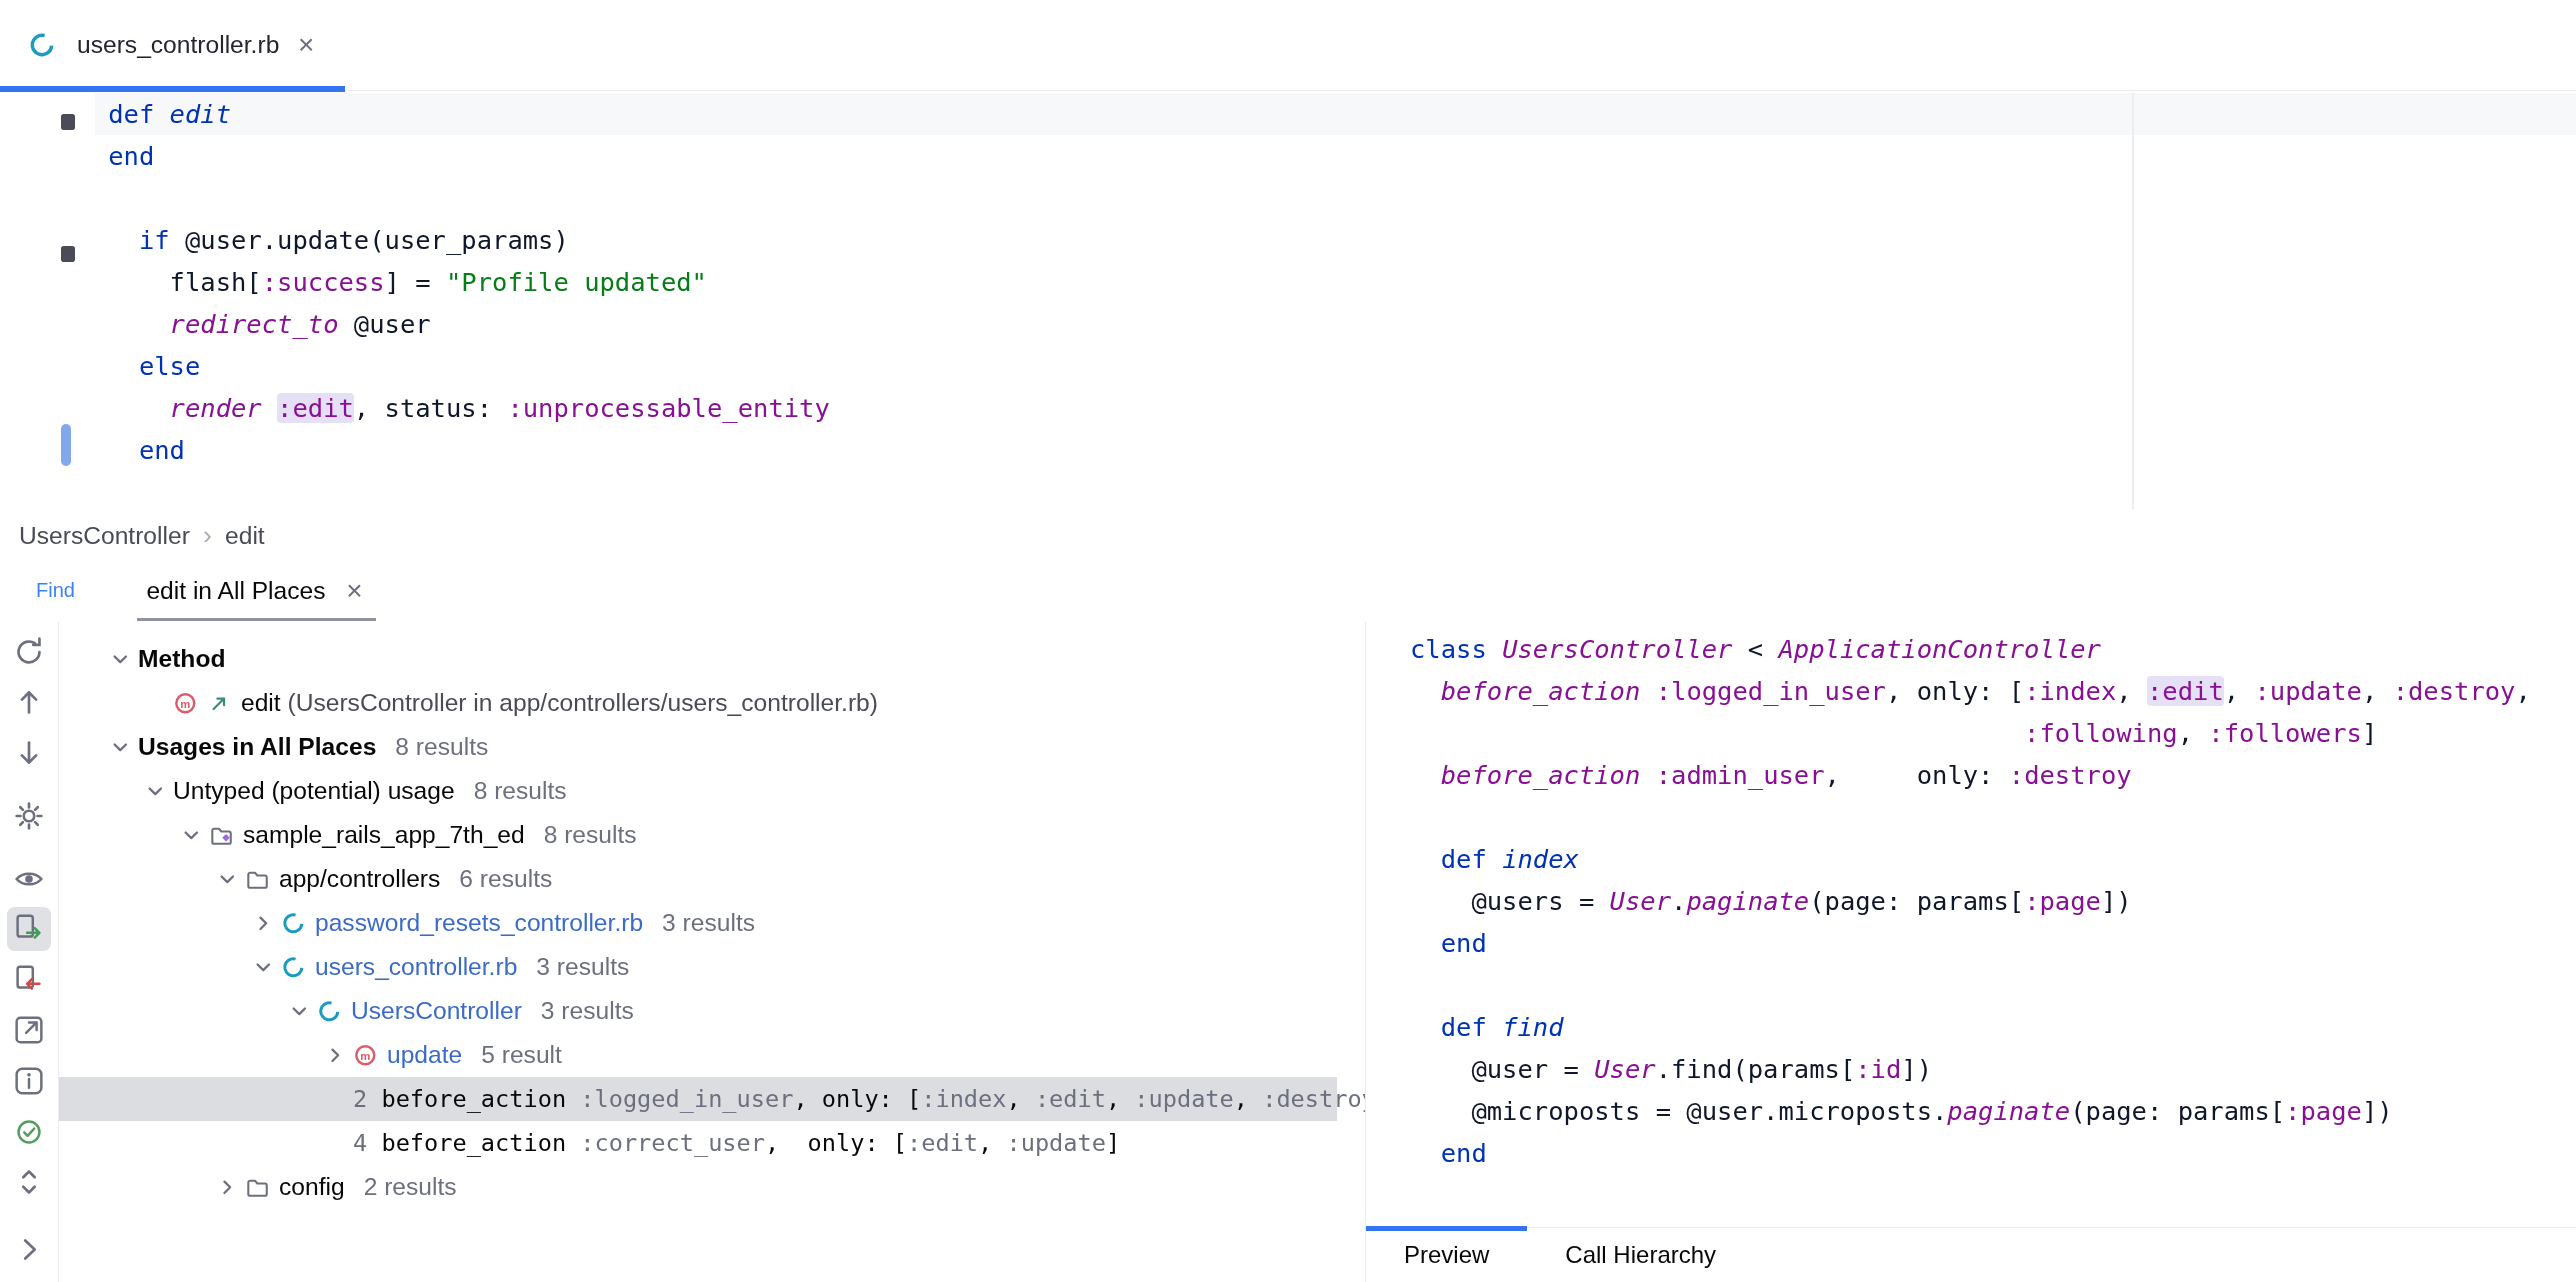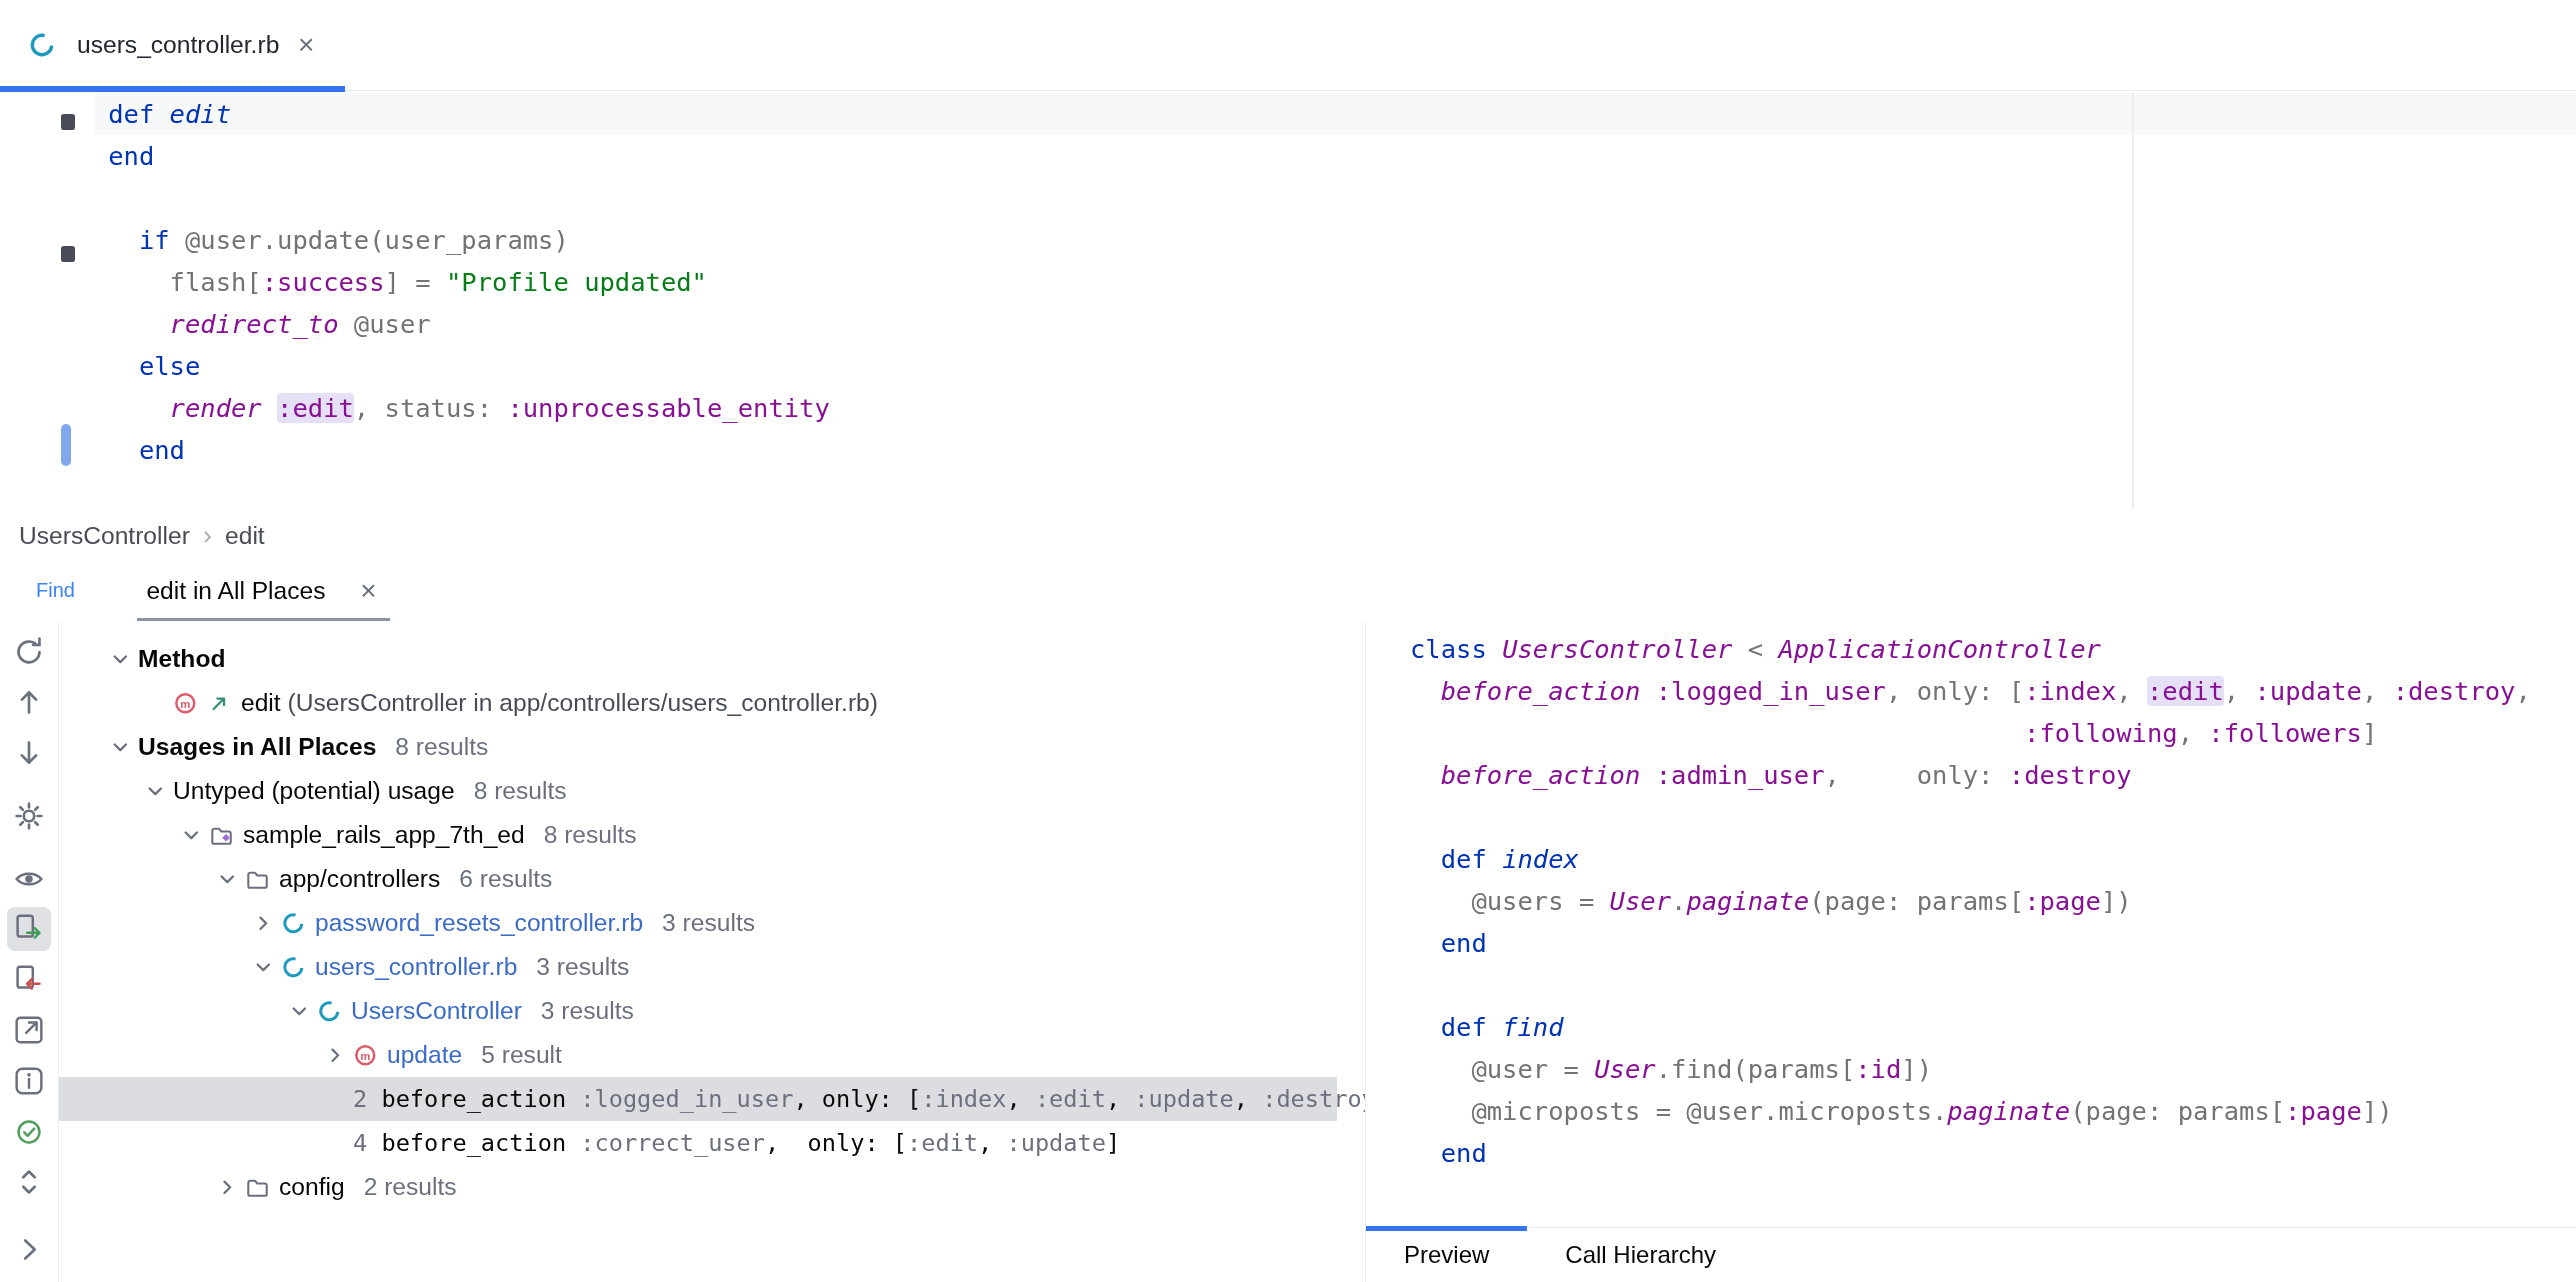--- a/index.html
+++ b/index.html
@@ -24,32 +24,32 @@
     font-family:"DejaVu Sans Mono","Liberation Mono",monospace; font-size:25.5px; }
   .hl-current { background:#F7F8FA; }
   .hl-usage { background:#F0F5FB; }
   .tok-kw{color:#0033B3}
   .tok-meth{color:#0033B3;font-style:italic}
   .tok-rails{color:#871094;font-style:italic}
   .tok-cls{color:#871094;font-style:italic}
   .tok-sym{color:#871094}
   .tok-symhl{color:#871094;background:#E6E0F7;border-radius:3.8px}
   .tok-str{color:#067D17}
-  .tok-plain{color:#737373}
+  .tok-plain{color:#0f172a}
   .margin-guide { position:absolute; top:93px; left:2132px; width:1.9px; height:416px; background:#ECEDF0; }
 
   
   .breadcrumb { position:absolute; top:511px; left:0; right:0; height:49px; display:flex;
     align-items:center; gap:13.2px; padding-left:19px; font-size:24.6px; color:#494B57; background:#fff; }
   .crumb-sep { color:#A8ADBD; font-size:26.5px; }
 
   
   .find-header { position:absolute; top:560px; left:0; right:0; height:61px; display:flex; align-items:stretch; background:#fff; }
   .find-title { display:flex; align-items:center; margin-left:36px; font-size:20px; color:#3b82f6; }
-  .find-tab { position:relative; display:flex; align-items:center; gap:31px; margin-left:62px; padding:0 9.5px; }
+  .find-tab { position:relative; display:flex; align-items:center; gap:17px; margin-left:62px; padding:0 9.5px; }
   .find-tab::after { content:""; position:absolute; left:0; right:0; bottom:0; height:2.8px; background:#8E939E; }
   .find-tab-label { font-size:24.6px; color:#080808; }
 
   
   .left-strip { position:absolute; top:622px; bottom:0; left:0; width:59px; border-right:1.9px solid #EBECF0;
     background:#fff; display:flex; flex-direction:column; align-items:center; padding-top:7.6px; }
   .tbtn { width:44px; height:44px; margin-bottom:6.6px; border-radius:7.6px; display:flex; align-items:center; justify-content:center; }
   .tbtn.sel { background:#DFE1E5; }
   .tbtn.gap { margin-top:12.3px; }
   .tbtn.bottom { margin-top:auto; margin-bottom:11.3px; }

